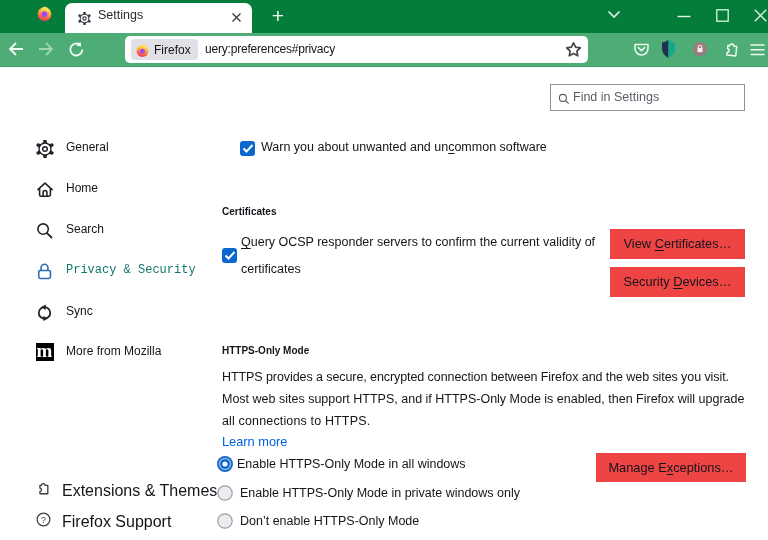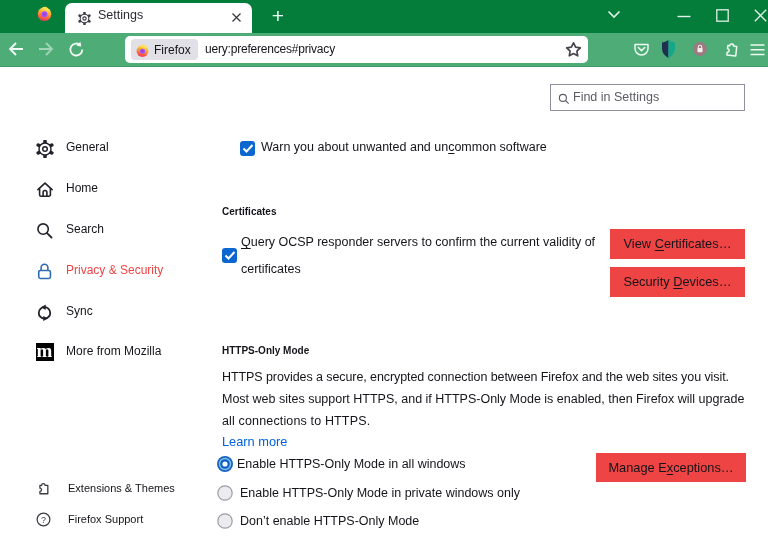--- a/index.html
+++ b/index.html
@@ -27,24 +27,24 @@
 
   
   #content { position:absolute; left:0; top:68px; width:768px; height:472px; background:#fff; }
   #search { position:absolute; left:550px; top:16px; width:195px; height:27px;
     border:1px solid #8f8f9d; border-radius:0; }
   #search span { position:absolute; left:22px; top:5px; font-size:12.5px; color:#5b5b66; }
 
   .navitem { position:absolute; left:36px; height:24px; }
   .navitem .ictn { position:absolute; left:0; top:4px; width:17px; height:17px; }
   .navitem .lbl { position:absolute; left:24px; top:4px; font-size:12px; white-space:nowrap;margin-left:6px; }
-  .navitem.sel .lbl { color:#ef4444; }
+  .navitem.sel .lbl { color:#0f766e;font-family:Liberation Mono, monospace; }
   .footitem { position:absolute; left:36px; height:20px; }
   .footitem .ictn { position:absolute; left:0; top:2px; width:15px; height:15px; }
-  .footitem .lbl { position:absolute; left:32px; top:3px; font-size:11px; color:#15141a; white-space:nowrap; }
+  .footitem .lbl { position:absolute; left:26px; top:3px; font-size:16px; color:#15141a; white-space:nowrap; }
 
   .h2 { position:absolute; left:222px; font-size:10px; font-weight:bold; color:#15141a; }
   .body { font-size:12.5px; color:#15141a; }
   .cb { position:absolute; width:15px; height:15px; border-radius:3px; background:#0b66d0; }
   .cb svg { position:absolute; left:1.5px; top:2px; }
   .btn { position:absolute; background:#ef4444; border-radius:0; font-size:12.8px; color:#15141a;
     text-align:center; white-space:pre; }
   .link { color:#0061e0; }
   u { text-decoration:underline; text-underline-offset:2px; }
 </style>

